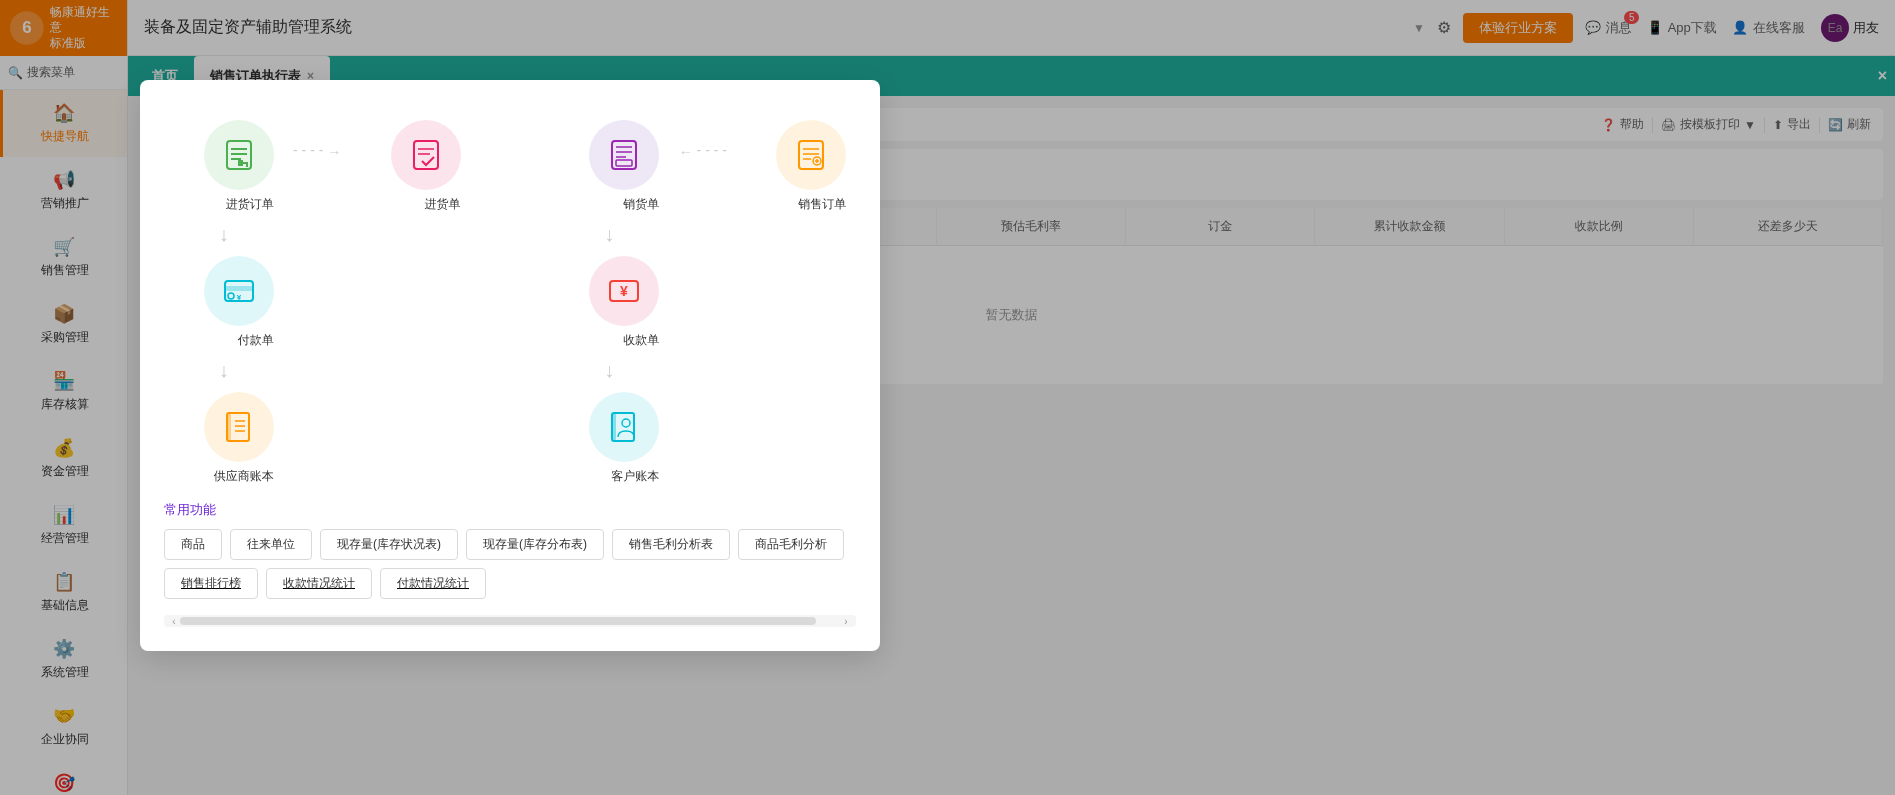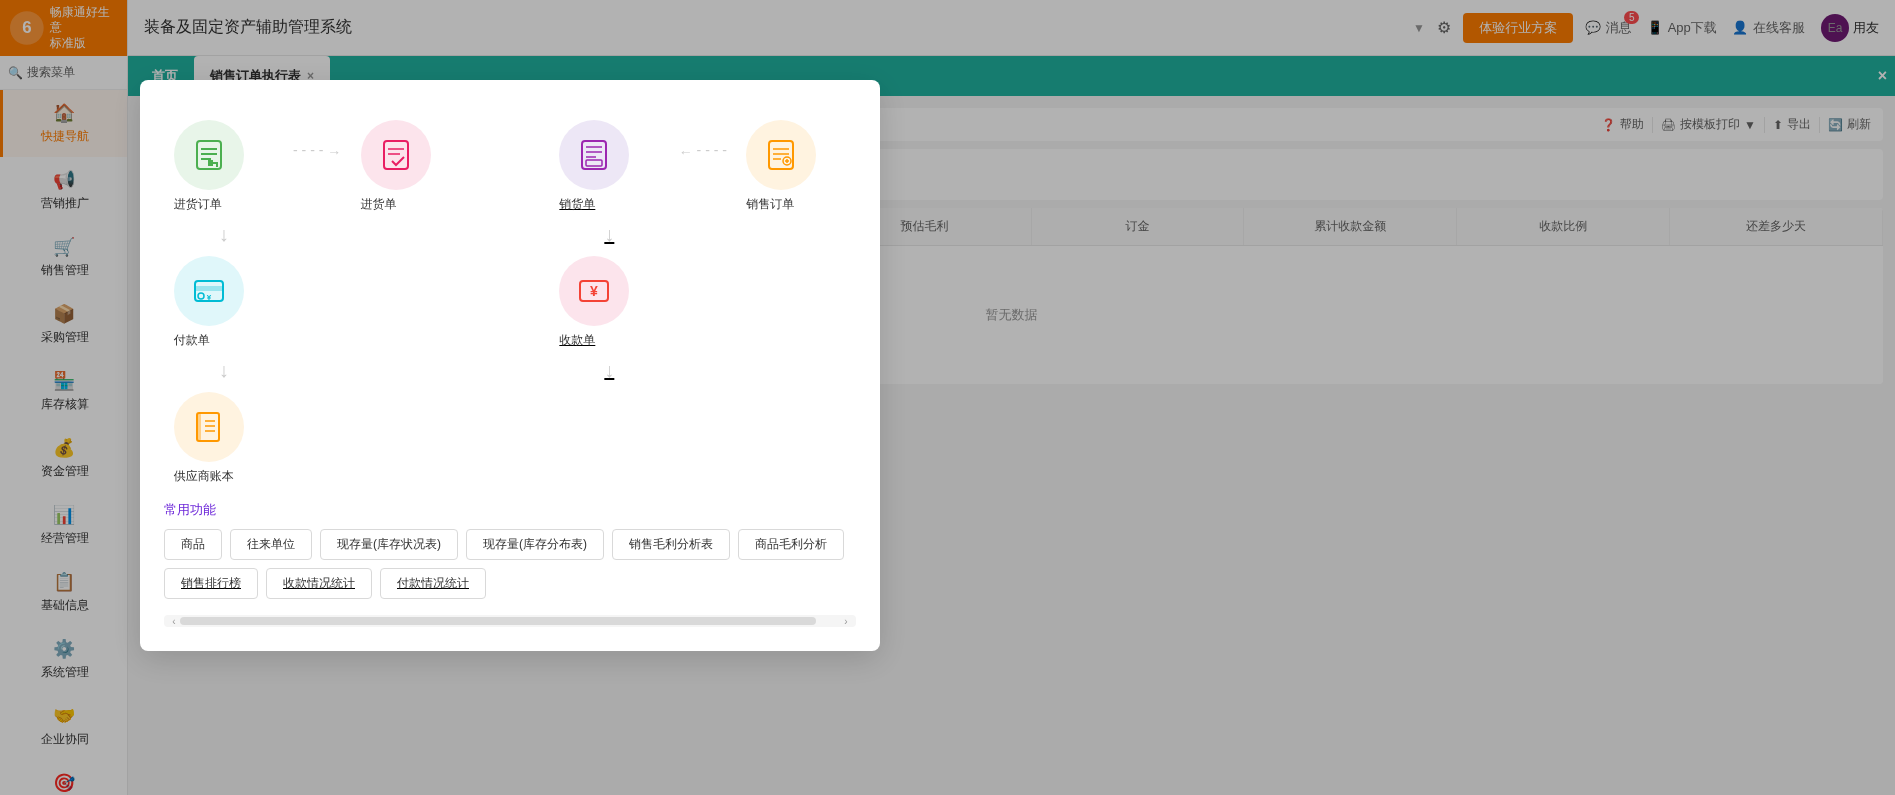--- a/index.html
+++ b/index.html
@@ -62,21 +62,21 @@
     .data-table { background: #fff; border-radius: 4px; overflow: hidden; }
     .table-header { display: flex; background: #fafafa; border-bottom: 1px solid #e8e8e8; }
     .table-col { padding: 10px 8px; font-size: 12px; color: #666; flex: 1; text-align: center; border-right: 1px solid #f0f0f0; }
     .empty-data { padding: 60px; text-align: center; color: #999; font-size: 13px; background: #fff; }
 
     
     .overlay { position: fixed; top: 0; left: 0; right: 0; bottom: 0; background: rgba(0,0,0,0.3); z-index: 100; display: flex; align-items: flex-start; justify-content: flex-start; padding-top: 80px; padding-left: 140px; }
 
     
     .popup { background: #fff; border-radius: 8px; width: 740px; padding: 24px; box-shadow: 0 8px 32px rgba(0,0,0,0.15); position: relative; }
-    .flow-item { display: flex; flex-direction: column; align-items: flex-start; gap: 6px; width: 100px; }
+    .flow-item { display: flex; flex-direction: column; align-items: flex-end; gap: 6px; width: 100px; }
     .flow-circle { width: 70px; height: 70px; border-radius: 50%; display: flex; align-items: center; justify-content: center; font-size: 28px; }
     .flow-circle.green { background: #e8f5e9; color: #4caf50; }
     .flow-circle.pink { background: #fce4ec; color: #e91e63; }
     .flow-circle.purple { background: #ede7f6; color: #9c27b0; }
     .flow-circle.orange { background: #fff3e0; color: #ff9800; }
     .flow-circle.teal { background: #e0f7fa; color: #00bcd4; }
     .flow-circle.red { background: #fce4ec; color: #f44336; }
     .flow-label { font-size: 12px; color: #333; text-align: center; }
     .flow-arrow-v { color: #ccc; font-size: 16px; text-align: center; margin: 2px 0; }
 
@@ -249,20 +249,21 @@
 
       <div class="data-table">
         <div class="table-header">
           <div class="table-col" style="max-width:40px">
             <input type="checkbox" style="">
           </div>
           <div class="table-col">品</div>
           <div class="table-col">商品</div>
           <div class="table-col">金额</div>
           <div class="table-col">预估毛利</div>
+          <div class="table-col">预估毛利率</div>
           <div class="table-col">订金</div>
           <div class="table-col">累计收款金额</div>
           <div class="table-col">收款比例</div>
           <div class="table-col">还差多少天</div>
         </div>
         <div class="empty-data">暂无数据</div>
       </div>
     </div>
   </div>
 </div>
@@ -328,21 +329,21 @@
                 <line x1="10" y1="17" x2="22" y2="17" stroke="#e91e63" stroke-width="1.5"></line>
                 <polyline points="14,24 18,28 26,20" fill="none" stroke="#e91e63" stroke-width="2"></polyline>
               </svg>
           </div>
           <span class="flow-label">进货单</span>
         </div>
       </div>
 
       <div style="width:60px;"></div>
 
-      <div style="display:flex; flex-direction:column; align-items:center; gap:8px;text-decoration:underline;">
+      <div style="display:flex; flex-direction:column; align-items:center; gap:8px;">
         <div class="flow-item">
           <div class="flow-circle purple">
             <svg width="36" height="36" viewBox="0 0 36 36">
                 <rect x="6" y="4" width="24" height="28" rx="3" fill="none" stroke="#9c27b0" stroke-width="2"></rect>
                 <line x1="10" y1="10" x2="26" y2="10" stroke="#9c27b0" stroke-width="1.5"></line>
                 <line x1="10" y1="15" x2="26" y2="15" stroke="#9c27b0" stroke-width="1.5"></line>
                 <line x1="10" y1="20" x2="20" y2="20" stroke="#9c27b0" stroke-width="1.5"></line>
                 <rect x="10" y="23" width="16" height="6" rx="1" fill="none" stroke="#9c27b0" stroke-width="1.5"></rect>
               </svg>
           </div>
@@ -352,20 +353,31 @@
         <div class="flow-item">
           <div class="flow-circle red">
             <svg width="36" height="36" viewBox="0 0 36 36">
                 <rect x="4" y="8" width="28" height="20" rx="3" fill="none" stroke="#f44336" stroke-width="2"></rect>
                 <text x="18" y="23" text-anchor="middle" fill="#f44336" font-size="14" font-weight="bold">¥</text>
               </svg>
           </div>
           <span class="flow-label">收款单</span>
         </div>
         <div class="flow-arrow-v" style="color:#ccc; text-align:center; font-size:20px;">↓</div>
+        <div class="flow-item">
+          <div class="flow-circle teal">
+            <svg width="36" height="36" viewBox="0 0 36 36">
+                <rect x="6" y="4" width="22" height="28" rx="2" fill="none" stroke="#00bcd4" stroke-width="2"></rect>
+                <rect x="6" y="4" width="4" height="28" rx="2" fill="#00bcd4" opacity="0.4"></rect>
+                <circle cx="20" cy="14" r="4" fill="none" stroke="#00bcd4" stroke-width="1.5"></circle>
+                <path d="M12 28 Q12 22 20 22 Q28 22 28 28" fill="none" stroke="#00bcd4" stroke-width="1.5"></path>
+              </svg>
+          </div>
+          <span class="flow-label">客户账本</span>
+        </div>
       </div>
 
       <div style="margin-top:22px;">
         <div style="display:flex; align-items:center; gap:2px; color:#ccc; font-size:14px;">
           <span>← - - - -</span>
         </div>
       </div>
 
       <div style="display:flex; flex-direction:column; align-items:center; gap:8px;">
         <div class="flow-item">

